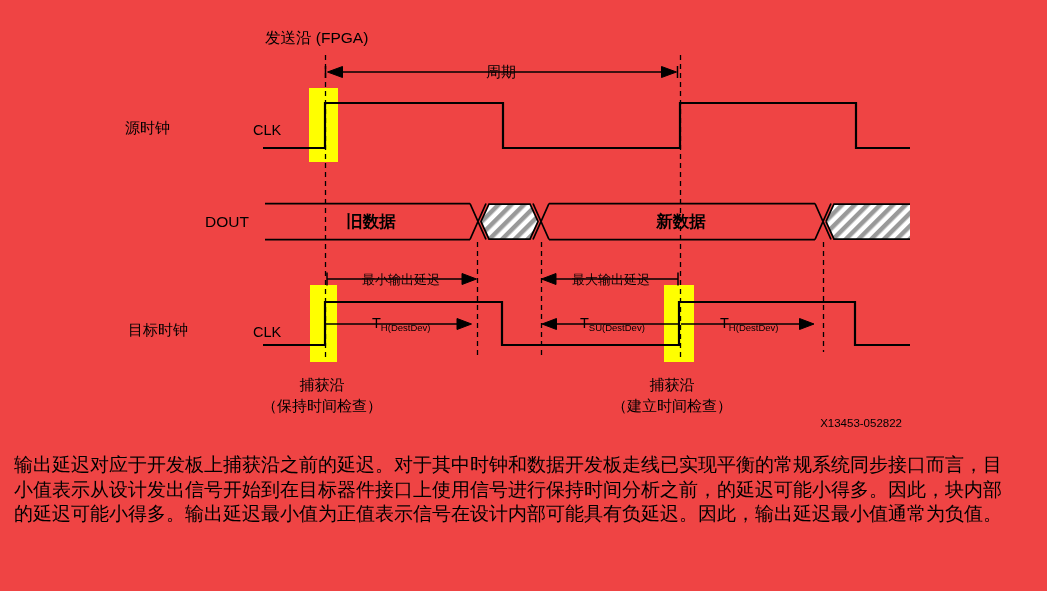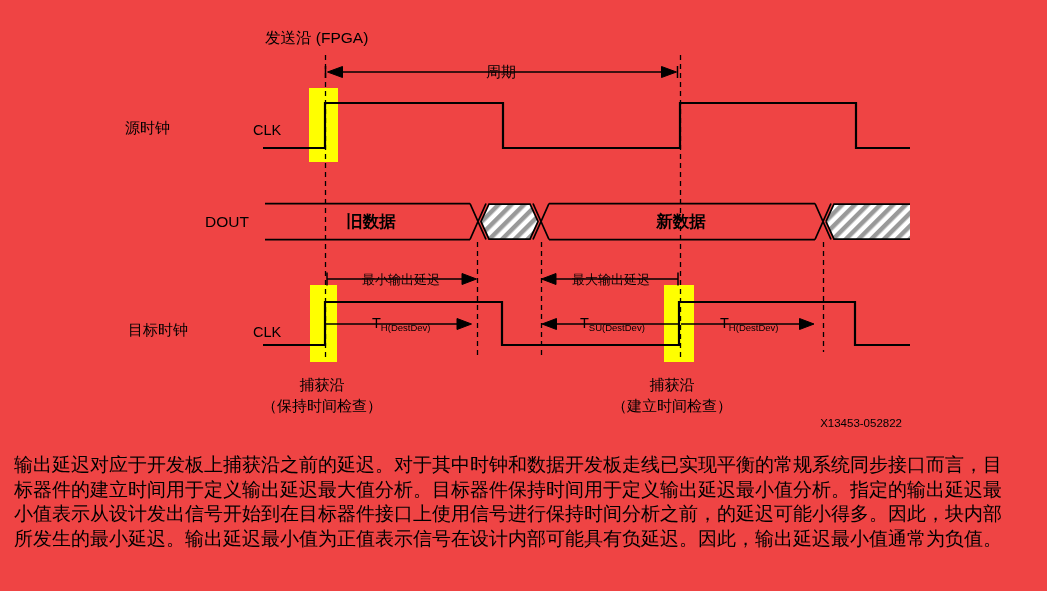--- a/index.html
+++ b/index.html
@@ -107,18 +107,17 @@
     <text x="322" y="390" font-size="15" text-anchor="middle">捕获沿</text>
     <text x="322" y="411" font-size="15" text-anchor="middle">（保持时间检查）</text>
     <text x="672" y="390" font-size="15" text-anchor="middle">捕获沿</text>
     <text x="672" y="411" font-size="15" text-anchor="middle">（建立时间检查）</text>
 
     <text x="902" y="427" font-size="11.5" text-anchor="end">X13453-052822</text>
   </svg>
 
   <div class="para">
     <div>输出延迟对应于开发板上捕获沿之前的延迟。对于其中时钟和数据开发板走线已实现平衡的常规系统同步接口而言，目</div>
-    <div>标器件的建立时间用于定义输出延迟最大值分析。目标器件保持时间用于定义输出延迟最小值分析。指定的输出延迟最</div>
     <div>小值表示从设计发出信号开始到在目标器件接口上使用信号进行保持时间分析之前，的延迟可能小得多。因此，块内部</div>
-    <div>所发生的最小延迟。输出延迟最小值为正值表示信号在设计内部可能具有负延迟。因此，输出延迟最小值通常为负值。</div>
+    <div>的延迟可能小得多。输出延迟最小值为正值表示信号在设计内部可能具有负延迟。因此，输出延迟最小值通常为负值。</div>
   </div>
 
 </div>
 
 </body></html>

